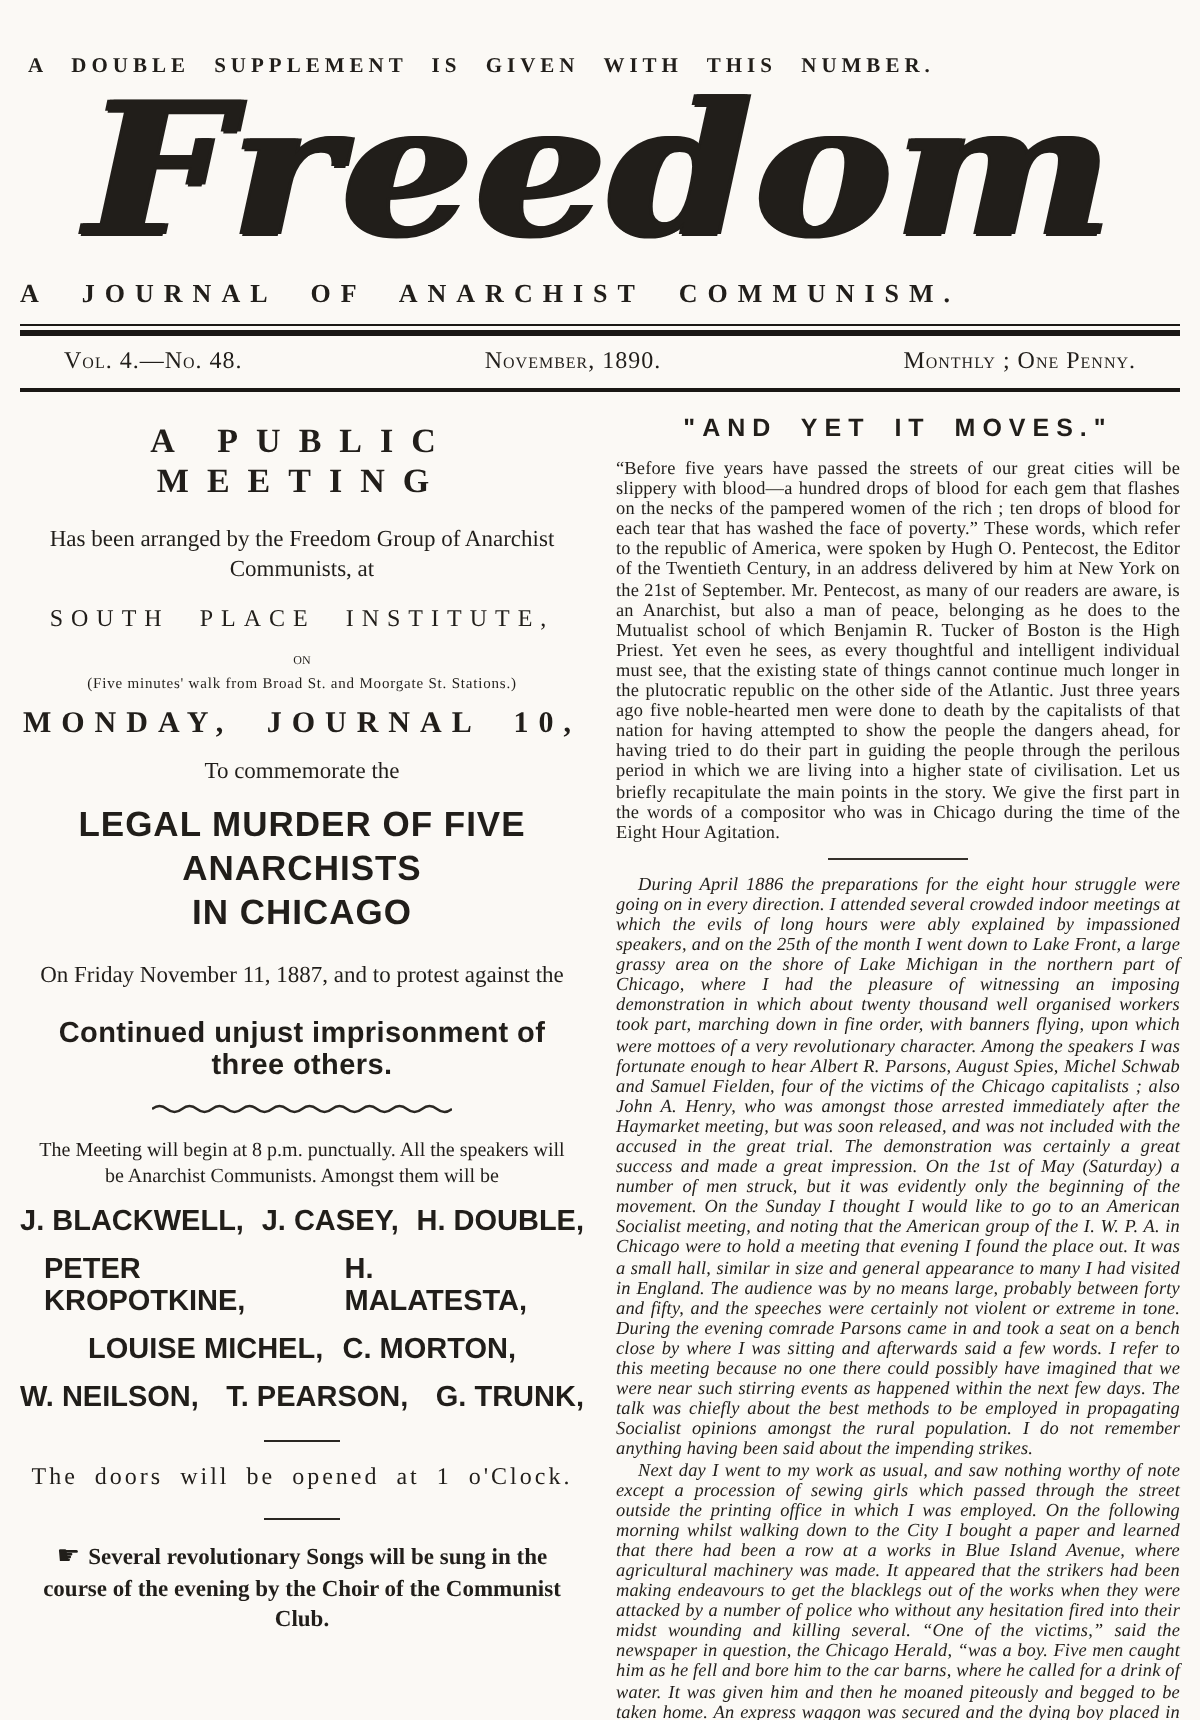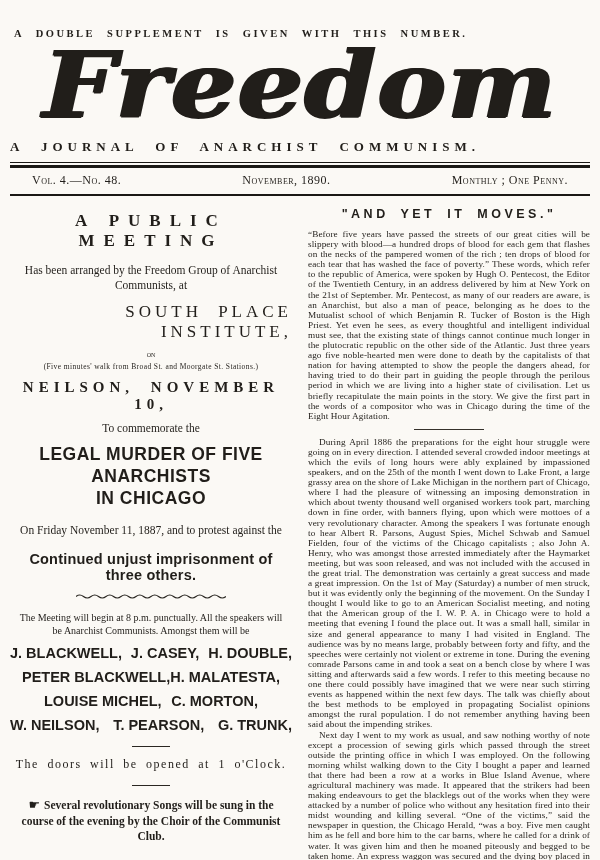--- a/index.html
+++ b/index.html
@@ -38,21 +38,21 @@
 
   
   .columns{display:flex;gap:16px;margin-top:9px;}
   .col-left{width:282px;flex:0 0 282px;}
   .col-right{flex:1;min-width:0;}
 
   
   .c{text-align:center;}
   .l-title{font-weight:bold;font-size:17px;letter-spacing:9px;margin-top:6px;}
   .l-arranged{font-size:11.5px;line-height:15px;margin-top:12px;padding:0 14px;}
-  .venue{font-size:17px;letter-spacing:4px;word-spacing:8px;margin-top:9px;text-align:right;}
+  .venue{font-size:12px;letter-spacing:4px;word-spacing:8px;margin-top:9px;}
   .venue-note{font-size:7.5px;letter-spacing:0.4px;margin-top:3px;}
   .on-word{font-size:8px;font-variant:small-caps;margin-top:8px;}
   .mon-date{font-weight:bold;font-size:15px;letter-spacing:5px;word-spacing:8px;margin-top:8px;}
   .commem{font-size:11.5px;margin-top:9px;}
   .headline{
     font-family:"Liberation Sans",sans-serif;font-weight:bold;
     font-size:17.5px;letter-spacing:0.5px;line-height:22px;margin-top:9px;
   }
   .protest{font-size:11.5px;line-height:16px;margin-top:13px;}
   .imprison{
@@ -73,21 +73,21 @@
   
   .r-title{
     text-align:center;font-family:"Liberation Sans",sans-serif;font-weight:bold;
     font-size:12.5px;letter-spacing:3.5px;word-spacing:5px;margin-top:2px;
   }
   .essay p{
     font-size:9.2px;line-height:10.1px;text-align:justify;margin:0;
     letter-spacing:0.1px;
   }
   .essay p.first{margin-top:8px;}
-  .essay p.indent{text-indent:11px;}
+  .essay p.indent{text-indent:11px;font-style:italic;}
   .hr-para{width:70px;border-top:1px solid #35312b;margin:8px auto 7px;}
 </style>
 </head>
 <body>
 
 <div class="page">
 
   <div class="notice">A DOUBLE SUPPLEMENT IS GIVEN WITH THIS NUMBER.</div>
 
   <div class="masthead">Freedom</div>
@@ -107,21 +107,21 @@
 
   <div class="columns">
 
     <div class="col-left">
 
       <div class="c l-title">A PUBLIC MEETING</div>
       <div class="c l-arranged">Has been arranged by the Freedom Group of Anarchist Communists, at</div>
       <div class="c venue">SOUTH PLACE INSTITUTE,</div>
       <div class="c on-word">on</div>
       <div class="c venue-note">(Five minutes' walk from Broad St. and Moorgate St. Stations.)</div>
-      <div class="c mon-date">NEILSON, NOVEMBER 10,</div>
+      <div class="c mon-date">MONDAY, JOURNAL 10,</div>
       <div class="c commem">To commemorate the</div>
       <div class="c headline">
         <div>LEGAL MURDER OF FIVE ANARCHISTS</div>
         <div>IN CHICAGO</div>
       </div>
       <div class="c protest">On Friday November 11, 1887, and to protest against the</div>
       <div class="c imprison">Continued unjust imprisonment of three others.</div>
 
       <svg class="wavy" width="150" height="7" viewBox="0 0 150 7">
         <path d="M0 3.5 Q3.75 0.5 7.5 3.5 T15 3.5 T22.5 3.5 T30 3.5 T37.5 3.5 T45 3.5 T52.5 3.5 T60 3.5 T67.5 3.5 T75 3.5 T82.5 3.5 T90 3.5 T97.5 3.5 T105 3.5 T112.5 3.5 T120 3.5 T127.5 3.5 T135 3.5 T142.5 3.5 T150 3.5" stroke="#2a2722" stroke-width="1.2" fill="none"></path>
@@ -129,21 +129,21 @@
 
       <div class="c begin-note">The Meeting will begin at 8 p.m. punctually.  All the speakers will be Anarchist Communists.  Amongst them will be</div>
 
       <div class="speakers">
         <div class="speaker-row">
           <span>J. BLACKWELL,</span>
           <span>J. CASEY,</span>
           <span>H. DOUBLE,</span>
         </div>
         <div class="speaker-row pad1">
-          <span>PETER BLACKWELL,</span>
+          <span>PETER KROPOTKINE,</span>
           <span>H. MALATESTA,</span>
         </div>
         <div class="speaker-row pad2">
           <span>LOUISE MICHEL,</span>
           <span>C. MORTON,</span>
         </div>
         <div class="speaker-row">
           <span>W. NEILSON,</span>
           <span>T. PEARSON,</span>
           <span>G. TRUNK,</span>

